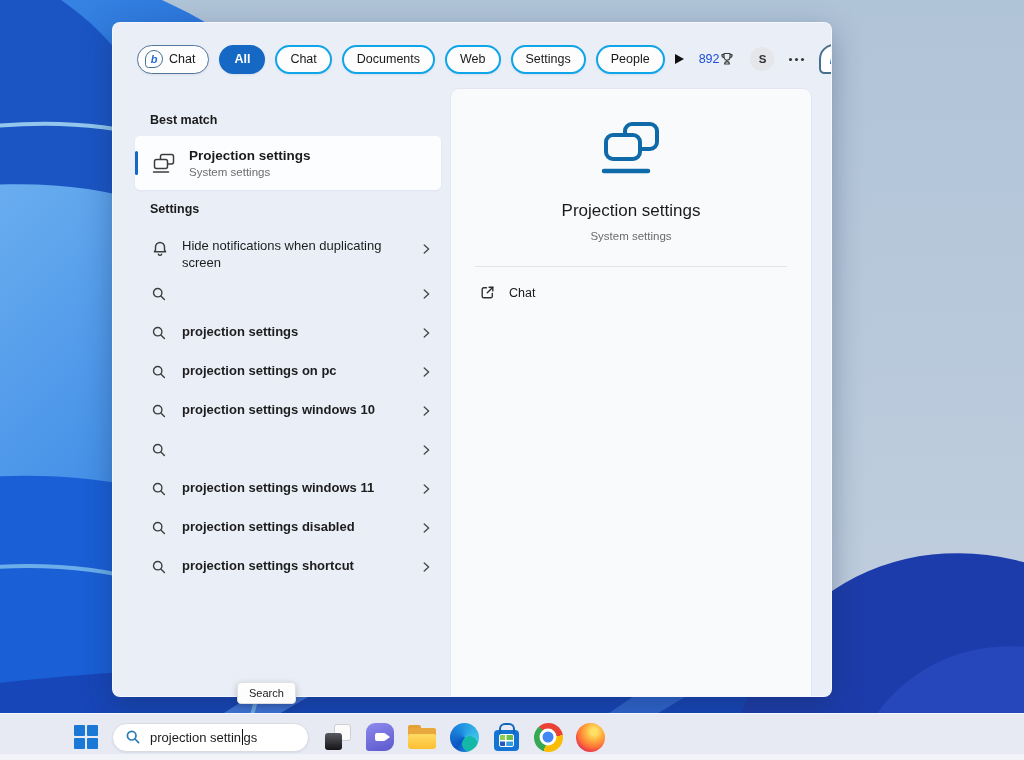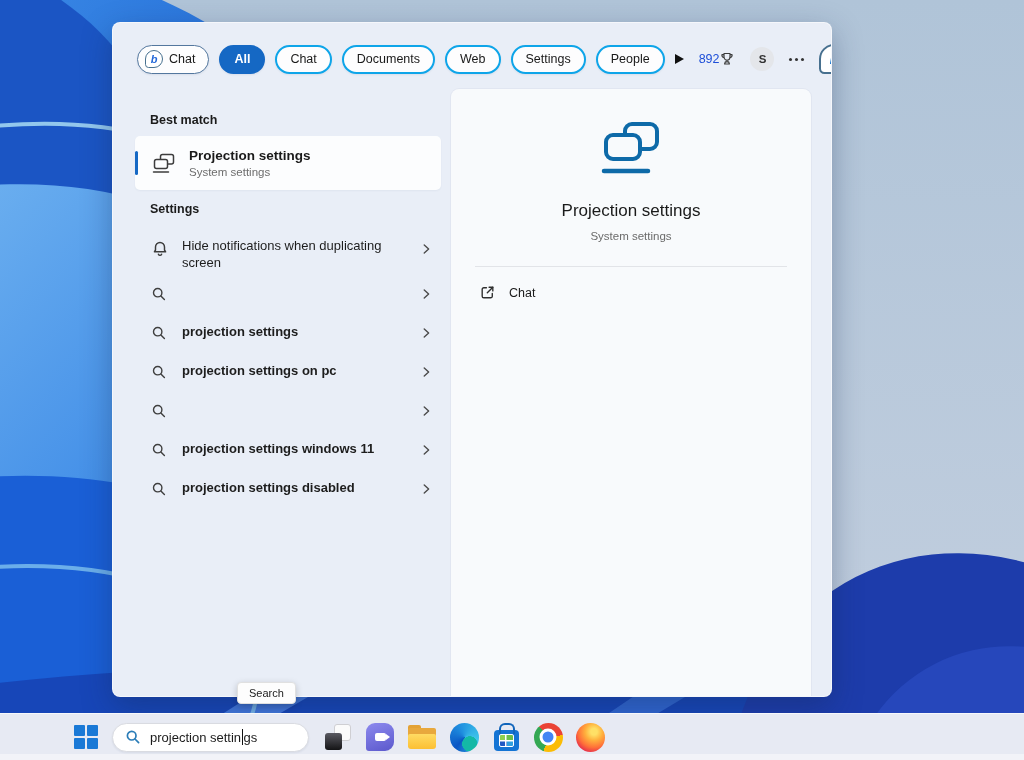--- a/index.html
+++ b/index.html
@@ -284,20 +284,34 @@
               </svg>
             </span>
             <span class="row-label"><span>projection settings on pc</span> <span class="suffix"></span></span>
             <span class="chev">
               <svg width="14" height="14" viewBox="0 0 16 16" fill="none" stroke="#4a4a4a" stroke-width="1.6" stroke-linecap="round" stroke-linejoin="round">
                 <path d="M6 3.5 L11 8 L6 12.5"></path>
               </svg>
             </span>
           </div>
 
+          <div class="row-item">
+            <span class="ricon">
+              <svg width="16" height="16" viewBox="0 0 16 16" fill="none" stroke="#3f3f3f" stroke-width="1.4" stroke-linecap="round">
+                <circle cx="6.7" cy="6.7" r="4.2"></circle>
+                <path d="M9.9 9.9 L13.4 13.4"></path>
+              </svg>
+            </span>
+            <span class="row-label"><span>projection settings windows 10</span> <span class="suffix"></span></span>
+            <span class="chev">
+              <svg width="14" height="14" viewBox="0 0 16 16" fill="none" stroke="#4a4a4a" stroke-width="1.6" stroke-linecap="round" stroke-linejoin="round">
+                <path d="M6 3.5 L11 8 L6 12.5"></path>
+              </svg>
+            </span>
+          </div>
 
           <div class="row-item">
             <span class="ricon">
               <svg width="16" height="16" viewBox="0 0 16 16" fill="none" stroke="#3f3f3f" stroke-width="1.4" stroke-linecap="round">
                 <circle cx="6.7" cy="6.7" r="4.2"></circle>
                 <path d="M9.9 9.9 L13.4 13.4"></path>
               </svg>
             </span>
             <span class="chev">
               <svg width="14" height="14" viewBox="0 0 16 16" fill="none" stroke="#4a4a4a" stroke-width="1.6" stroke-linecap="round" stroke-linejoin="round">
@@ -329,20 +343,34 @@
               </svg>
             </span>
             <span class="row-label"><span>projection settings disabled</span> <span class="suffix"></span></span>
             <span class="chev">
               <svg width="14" height="14" viewBox="0 0 16 16" fill="none" stroke="#4a4a4a" stroke-width="1.6" stroke-linecap="round" stroke-linejoin="round">
                 <path d="M6 3.5 L11 8 L6 12.5"></path>
               </svg>
             </span>
           </div>
 
+          <div class="row-item">
+            <span class="ricon">
+              <svg width="16" height="16" viewBox="0 0 16 16" fill="none" stroke="#3f3f3f" stroke-width="1.4" stroke-linecap="round">
+                <circle cx="6.7" cy="6.7" r="4.2"></circle>
+                <path d="M9.9 9.9 L13.4 13.4"></path>
+              </svg>
+            </span>
+            <span class="row-label"><span>projection settings shortcut</span> <span class="suffix"></span></span>
+            <span class="chev">
+              <svg width="14" height="14" viewBox="0 0 16 16" fill="none" stroke="#4a4a4a" stroke-width="1.6" stroke-linecap="round" stroke-linejoin="round">
+                <path d="M6 3.5 L11 8 L6 12.5"></path>
+              </svg>
+            </span>
+          </div>
         </div>
     </div>
 
     <div class="card">
       <div class="card-top">
         <svg width="60" height="56" viewBox="0 0 60 56" fill="none" stroke="#0e6aa8" stroke-width="4" stroke-linejoin="round" style="margin:0 auto;">
           <rect x="24" y="3" width="32" height="25" rx="7"></rect>
           <rect x="5" y="14" width="34" height="24" rx="7" fill="#f8fafc"></rect>
           <path d="M3 50 h44" stroke-linecap="round" stroke-width="4.5"></path>
         </svg>

